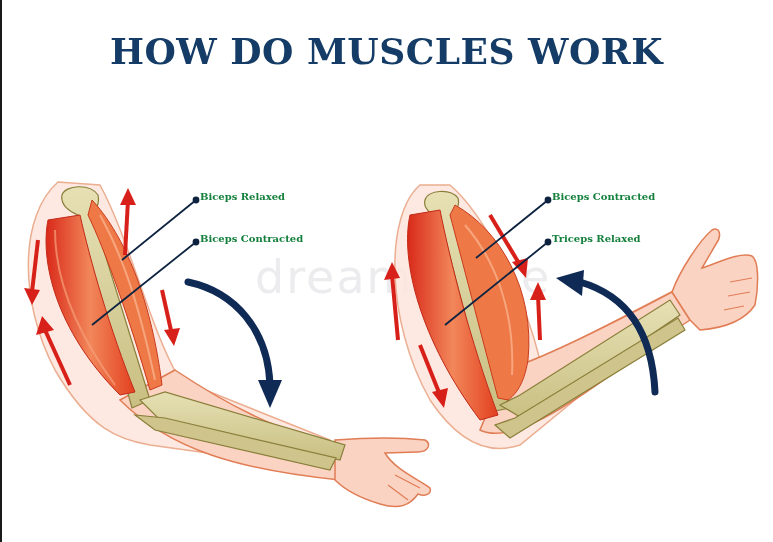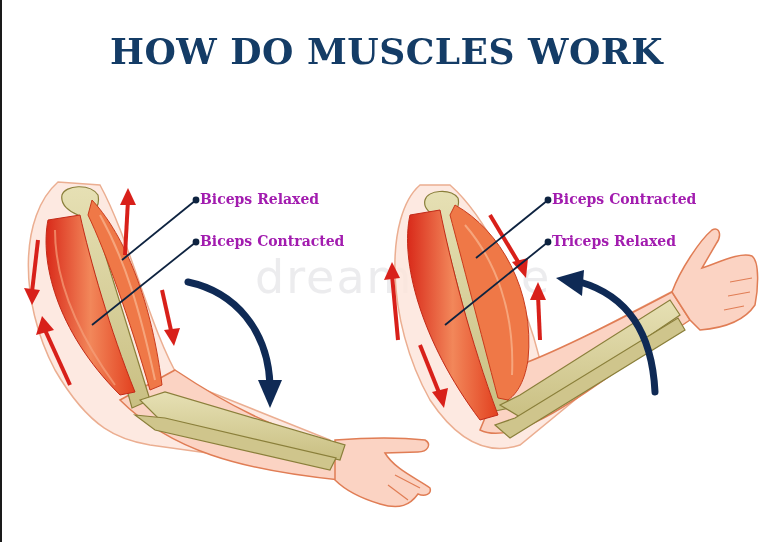--- a/index.html
+++ b/index.html
@@ -4,21 +4,21 @@
 <style>
   html, body { margin: 0; padding: 0; background: #ffffff; }
   body { width: 773px; height: 542px; overflow: hidden; position: relative;
          font-family: "DejaVu Serif", "Liberation Serif", serif; }
   .frame { position: absolute; left: 0; top: 0; width: 652px; height: 542px; }
   .left-edge { position: absolute; left: 0; top: 0; width: 2px; height: 542px; background: #1a1a1a; }
   .title { position: absolute; left: 0; top: 30px; width: 773px; text-align: center;
            font-family: "DejaVu Serif", serif; font-weight: bold; font-size: 36px;
            letter-spacing: 0.5px; color: #143c66; }
   .label { position: absolute; font-family: "DejaVu Serif", serif; font-weight: bold;
-           font-size: 14px; color: #a21caf; white-space: nowrap; }
+           font-size: 10px; color: #15803d; white-space: nowrap; }
   .watermark { position: absolute; left: 255px; top: 250px; font-family: "DejaVu Sans", sans-serif;
                font-size: 46px; color: rgba(200,200,205,0.35); letter-spacing: 2px; }
   svg { position: absolute; left: 0; top: 0; }
 </style>
 </head>
 <body>
 
 <div class="frame">
   <div class="left-edge"></div>
 

